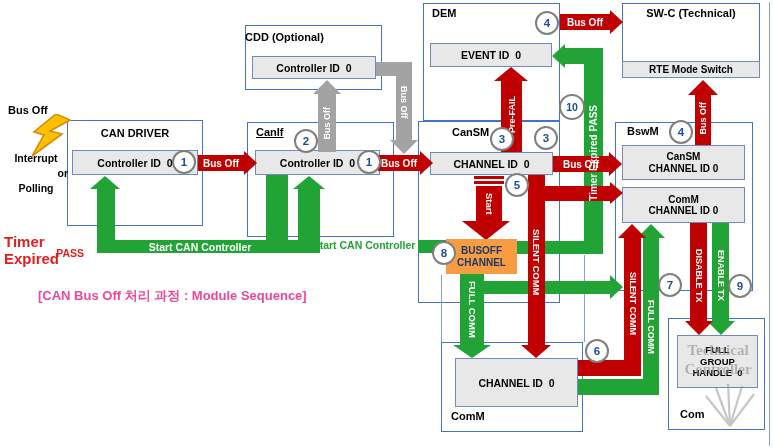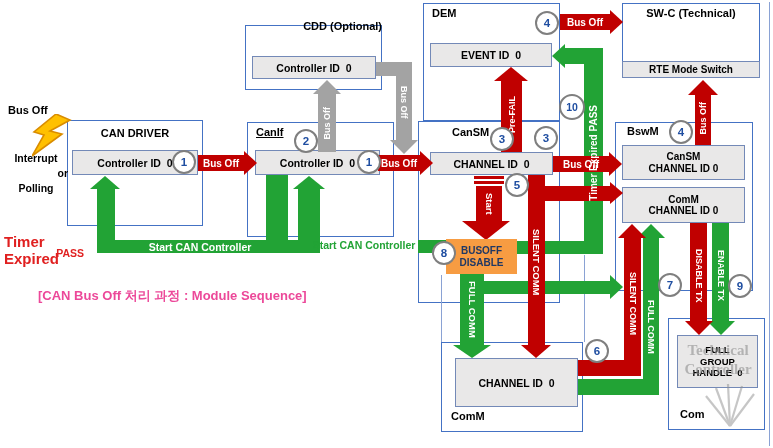--- a/index.html
+++ b/index.html
@@ -34,21 +34,21 @@
 
 <div id="stage">
 
   <div class="mod" style="left:67px;top:120px;width:136px;height:106px;"></div>
   <div class="mtitle" style="left:67px;top:127px;width:136px;text-align:center;">CAN DRIVER</div>
 
   <div class="mod" style="left:247px;top:122px;width:147px;height:115px;"></div>
   <div class="mtitle" style="left:256px;top:126px;text-decoration:underline;">CanIf</div>
 
   <div class="mod" style="left:245px;top:25px;width:137px;height:65px;"></div>
-  <div class="mtitle" style="left:245px;top:20px;width:137px;text-align:right;">CDD (Optional)</div>
+  <div class="mtitle" style="left:245px;top:31px;width:137px;text-align:left;">CDD (Optional)</div>
 
   <div class="mod" style="left:423px;top:3px;width:137px;height:118px;"></div>
   <div class="mtitle" style="left:432px;top:7px;">DEM</div>
 
   <div class="mod" style="left:622px;top:3px;width:138px;height:75px;"></div>
   <div class="mtitle" style="left:622px;top:7px;width:138px;text-align:center;">SW-C (Technical)</div>
 
   <div class="mod" style="left:418px;top:121px;width:142px;height:182px;"></div>
   <div class="mtitle" style="left:452px;top:126px;">CanSM</div>
 
@@ -86,21 +86,21 @@
   <div class="inner" style="left:677px;top:335px;width:81px;height:53px;font-size:9.5px;flex-direction:column;line-height:1.25;">
     <span>FULL</span>
     <span>GROUP</span>
     <span>HANDLE&nbsp; 0</span>
   </div>
 
   <div style="position:absolute;left:446px;top:239px;width:71px;height:35px;background:#f79c42;z-index:10;
               display:flex;flex-direction:column;align-items:center;justify-content:center;
               color:#203864;font-weight:bold;font-size:10px;line-height:1.2;">
     <span>BUSOFF</span>
-    <span>DISABLE</span>
+    <span>CHANNEL</span>
   </div>
 
   <div class="bar green" style="left:97px;top:240px;width:211px;height:13px;"></div>
   <div class="hlabel" style="left:100px;top:240px;width:200px;height:13px;font-size:10.5px;">Start CAN Controller</div>
   <div class="note" style="left:308px;top:239px;width:112px;text-align:center;color:#22a335;font-size:10.5px;z-index:6;">Start CAN Controller</div>
   <div class="bar green" style="left:418px;top:240px;width:28px;height:13px;"></div>
 
   <div class="bar green" style="left:97px;top:189px;width:18px;height:64px;"></div>
   <div class="tri tz-green" style="left:90px;top:176px;border-left:15px solid transparent;border-right:15px solid transparent;border-bottom:13px solid #22a335;"></div>
 

